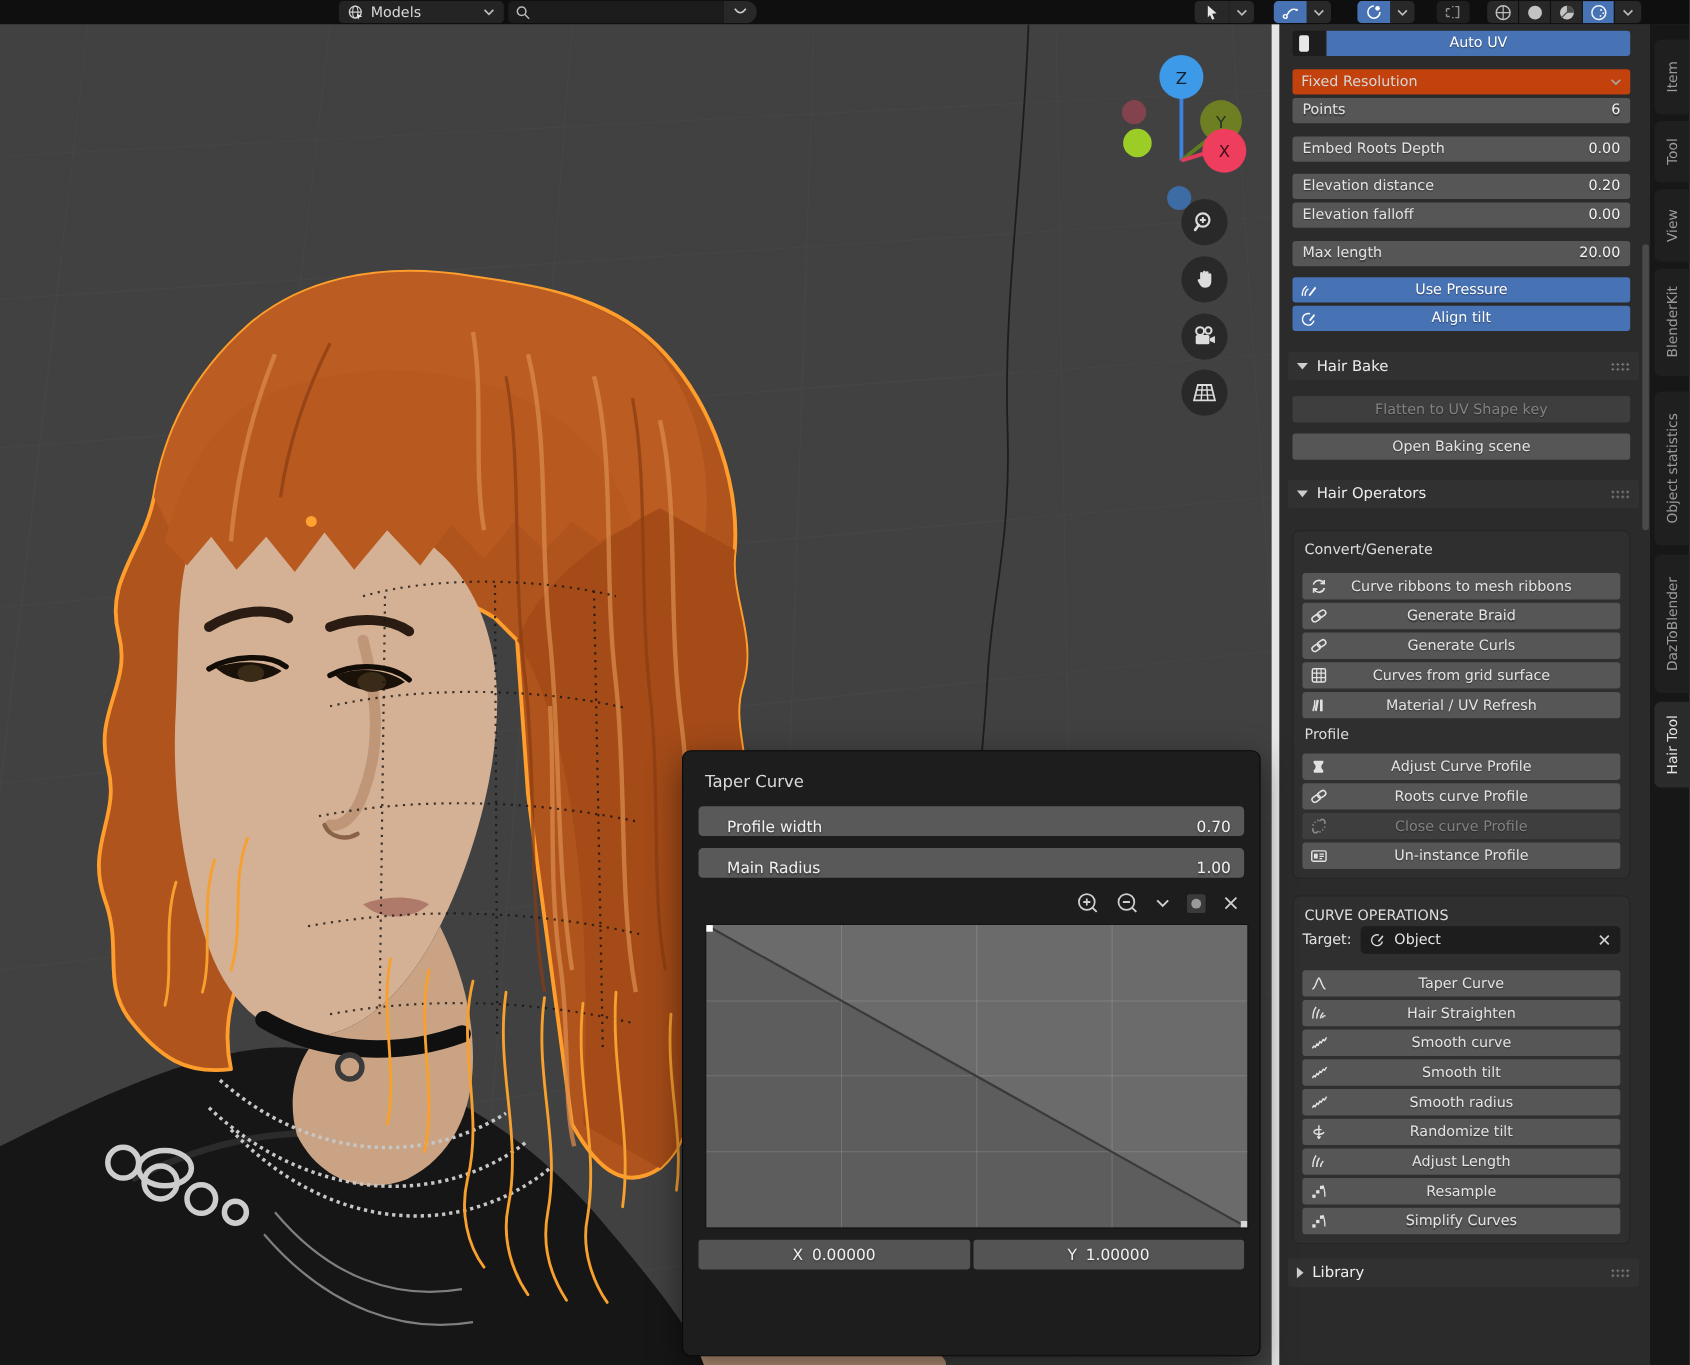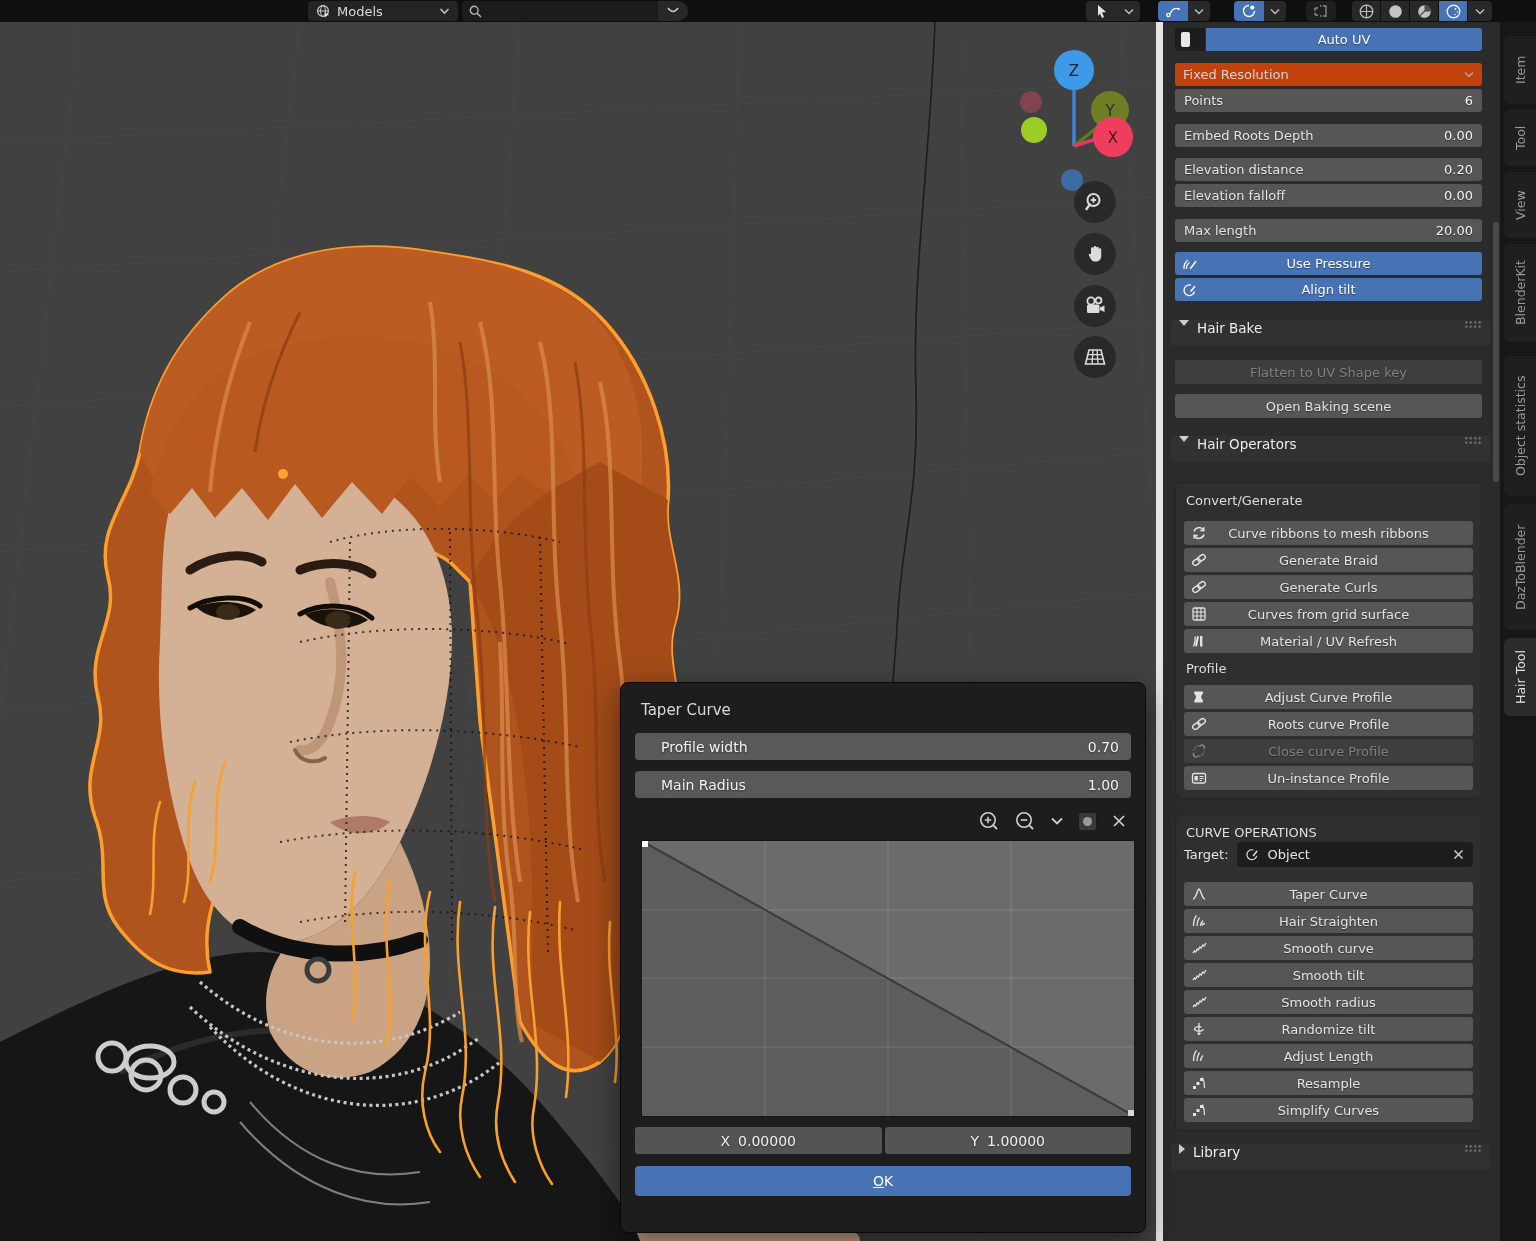--- a/index.html
+++ b/index.html
@@ -21,21 +21,21 @@
 
   
   #viewport { position:absolute; left:0; top:22px; width:1156px; height:1219px; background:#414141; overflow:hidden; }
   .navball { position:absolute; width:42px; height:42px; border-radius:50%;
     background:rgba(35,35,35,.78); display:flex; align-items:center; justify-content:center; }
 
   
   #dialog { position:absolute; left:620px; top:682px; width:526px; height:551px; background:#1d1d1d;
     border:1px solid #090909; border-radius:8px; box-shadow:0 10px 30px rgba(0,0,0,.5); z-index:30;
     padding:14px 14px 12px 14px; color:#e8e8e8; }
-  .dslider { height:27px; background:#595959; border-radius:4px; display:flex; align-items:center;
+  .dslider { height:27px; background:#595959; border-radius:4px; display:flex; align-items:flex-end;
     justify-content:space-between; padding:0 12px 0 26px; font-size:14px; color:#f2f2f2;
     text-shadow:0 1px 2px rgba(0,0,0,.45); }
   .xyfield { flex:1; height:27px; background:#545454; border-radius:3px; display:flex; align-items:center;
     justify-content:center; gap:8px; font-size:14px; color:#f0f0f0; text-shadow:0 1px 2px rgba(0,0,0,.4); }
   .okbtn { margin-top:12px; height:30px; background:#4772b3; border-radius:4px; display:flex; align-items:center;
     justify-content:center; font-size:14px; color:#fff; cursor:pointer; }
   .okbtn span { display:block; }
   .okbtn span::first-letter { text-decoration:underline; }
   .dicons { display:flex; align-items:center; gap:14px; justify-content:flex-end; margin-top:12px; padding-right:4px; }
 
@@ -45,21 +45,21 @@
   .row { height:23px; background:#565656; border-radius:3px; display:flex; align-items:center;
     justify-content:space-between; padding:0 9px; text-shadow:0 1px 1px rgba(0,0,0,.4); }
   .row .val { color:#f4f4f4; }
   .btn { position:relative; height:24px; background:#565656; border-radius:3px; display:flex; align-items:center;
     justify-content:center; text-shadow:0 1px 1px rgba(0,0,0,.4); cursor:pointer; }
   .btn .lic { position:absolute; left:7px; top:50%; transform:translateY(-50%); }
   .btn.blue { background:#4772b3; color:#fff; }
   .btn.disabled { background:#3e3e3e; color:#828282; }
   .btn.disabled svg { opacity:.45; }
   .stack > * + * { margin-top:3px; }
-  .sechdr { height:26px; display:flex; gap:8px; background:#313131; border-radius:3px;
+  .sechdr { height:26px; display:flex; align-items:center; gap:8px; background:#313131; border-radius:3px;
     margin:0 -8px 0 -4px; padding:0 8px; font-size:13.5px; color:#ededed; }
   .grip { margin-left:auto; width:18px; height:9px;
     background-image:radial-gradient(#7a7a7a 1px, transparent 1.2px); background-size:4.5px 4.5px; }
   .tri { width:0; height:0; border-left:5px solid transparent; border-right:5px solid transparent;
     border-top:6px solid #cdcdcd; }
   .tri.right { border-top:5px solid transparent; border-bottom:5px solid transparent;
     border-left:6px solid #cdcdcd; border-right:none; }
   .pbox { background:#2f2f2f; border:1px solid #252525; border-radius:6px; padding:8px; }
   .boxlabel { font-size:13px; color:#dedede; padding:2px 0 0 2px; }
   .dropdown { height:23px; background:#c2410c; border-radius:3px; display:flex; align-items:center;
@@ -414,23 +414,20 @@
       <div class="xyfield">
         <span>X</span>
         <span>0.00000</span>
       </div>
       <div class="xyfield">
         <span>Y</span>
         <span>1.00000</span>
       </div>
     </div>
 
-    <div class="okbtn">
-      <span>OK</span>
-    </div>
   </div>
 
   <div id="npanel">
 
     <div style="display:flex; gap:1px;">
       <span style="width:30px; height:23px; background:#1d1d1d; border-radius:3px 0 0 3px; display:flex; align-items:center; padding-left:6px;">
         <span style="width:9px; height:15px; background:#e8e8e8; border-radius:2px;"></span>
       </span>
       <div class="btn blue" style="flex:1; border-radius:0 3px 3px 0; height:23px;">
         <span>Auto UV</span>

